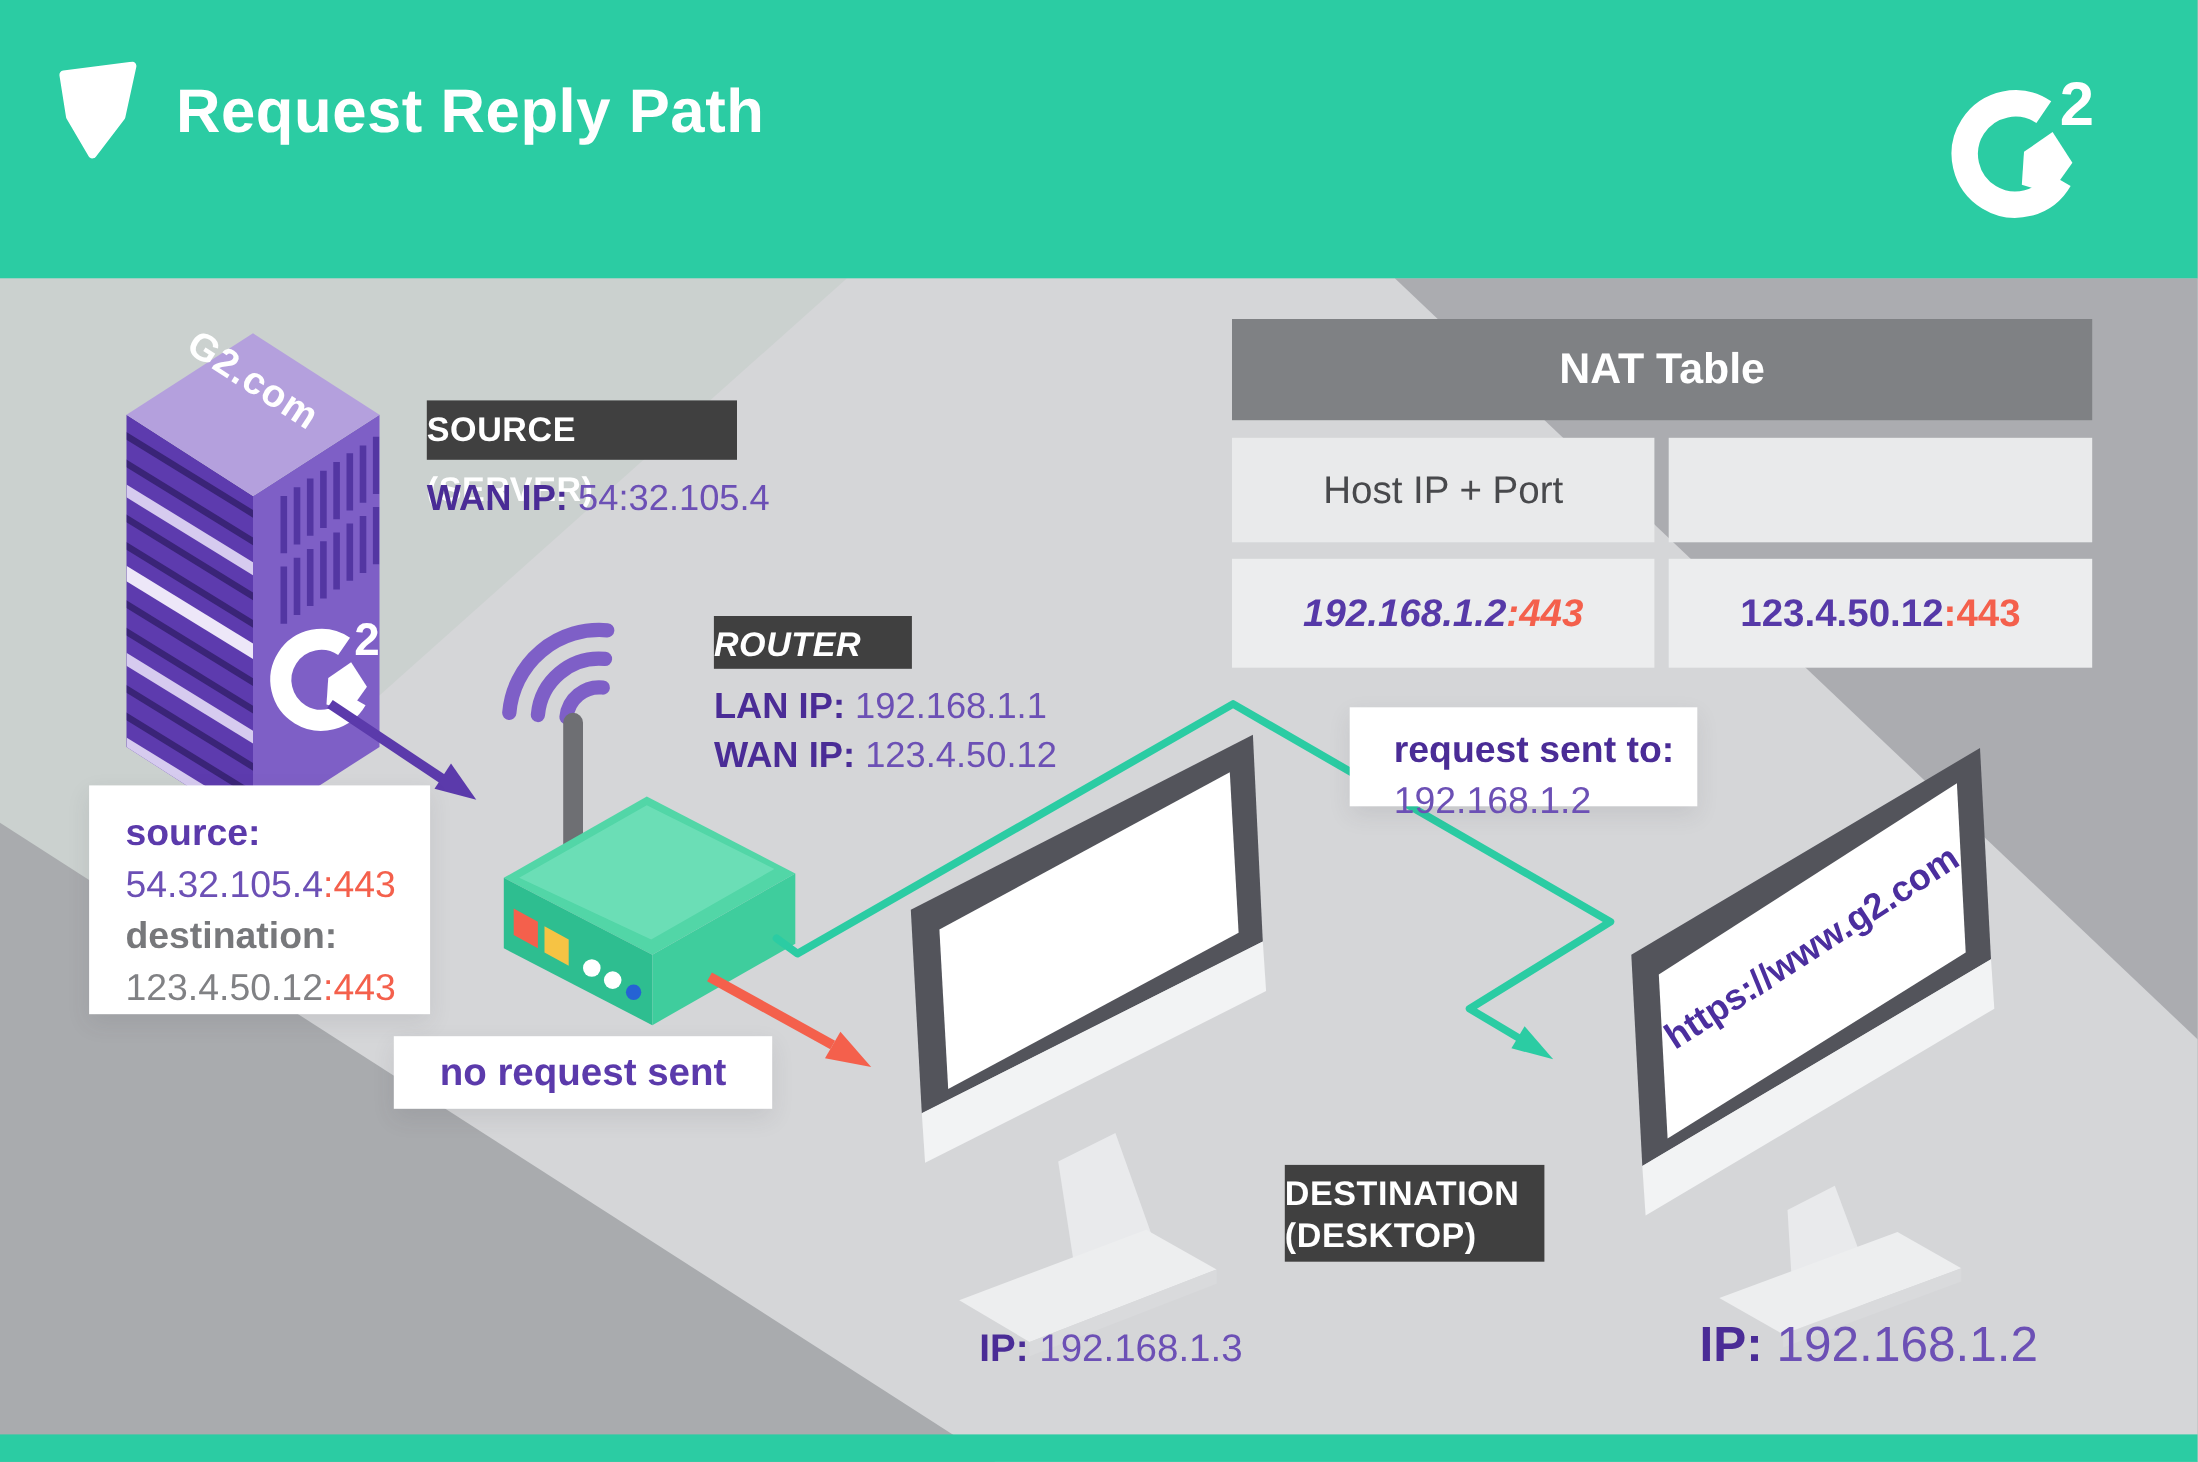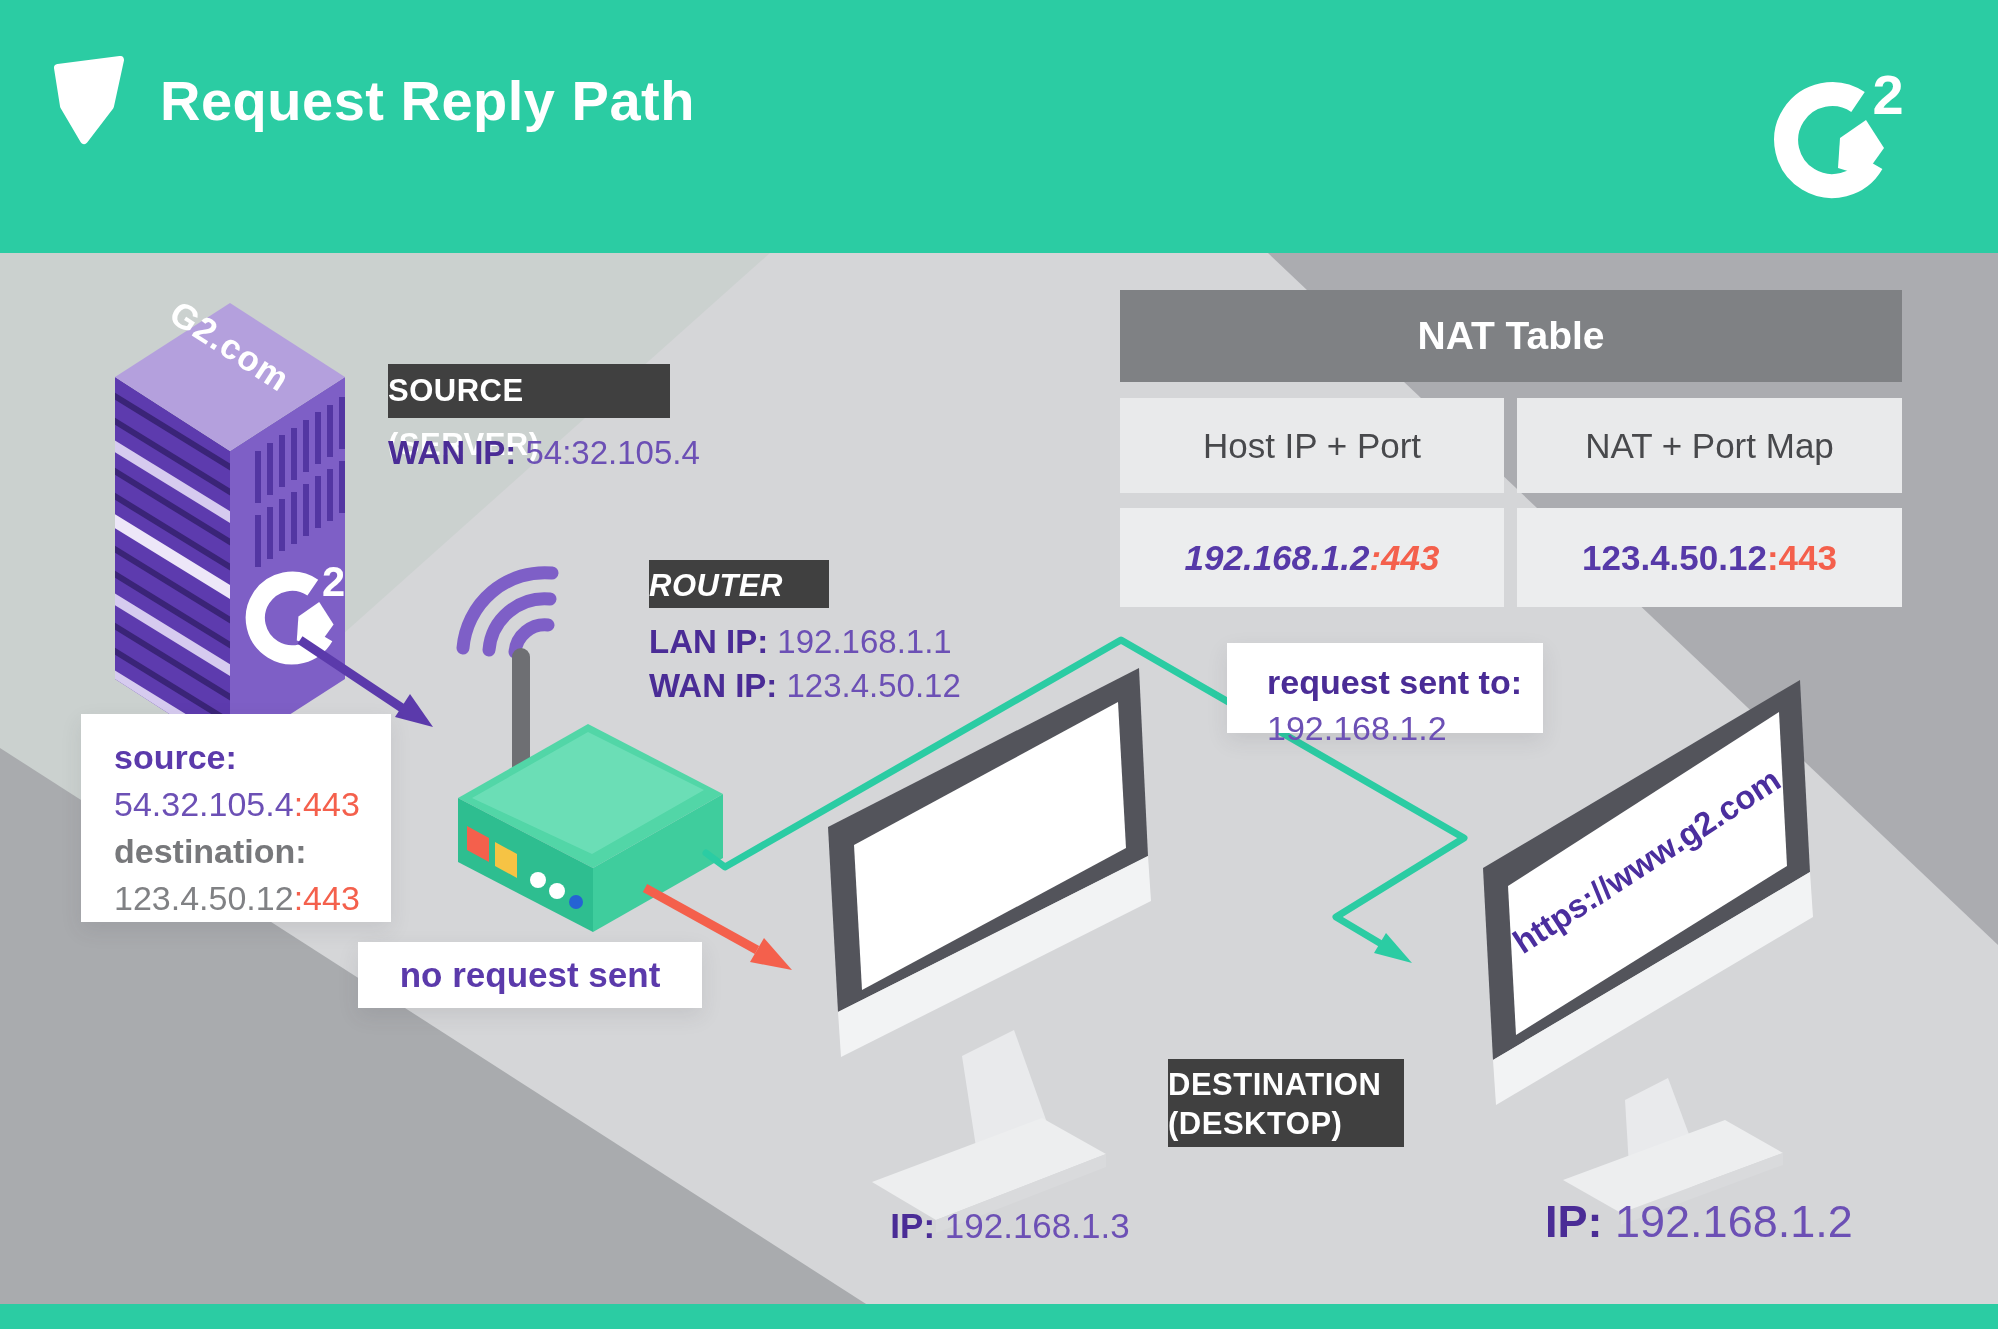--- a/index.html
+++ b/index.html
@@ -238,21 +238,20 @@
 
   <div id="no-request-box" class="abs wbox">no request sent</div>
 
   <div id="request-box" class="abs wbox">
     <div class="l1">request sent to:</div>
     <div class="l2">192.168.1.2</div>
   </div>
 
   <div id="nat-col-0" class="abs natcell">Host IP + Port</div>
   <div id="nat-title" class="abs natcell">NAT Table</div>
-  <div id="nat-col-1" class="abs natcell">NAT + Port Map</div>
   <div id="nat-val-0" class="abs natcell">
     <span>192.168.1.2</span><span class="port">:443</span>
   </div>
   <div id="nat-val-1" class="abs natcell">
     <span>123.4.50.12</span><span class="port">:443</span>
   </div>
 
   <div id="server-top-label" class="abs">G2.com</div>
   <div id="screen-url" class="abs">https://www.g2.com</div>
 

